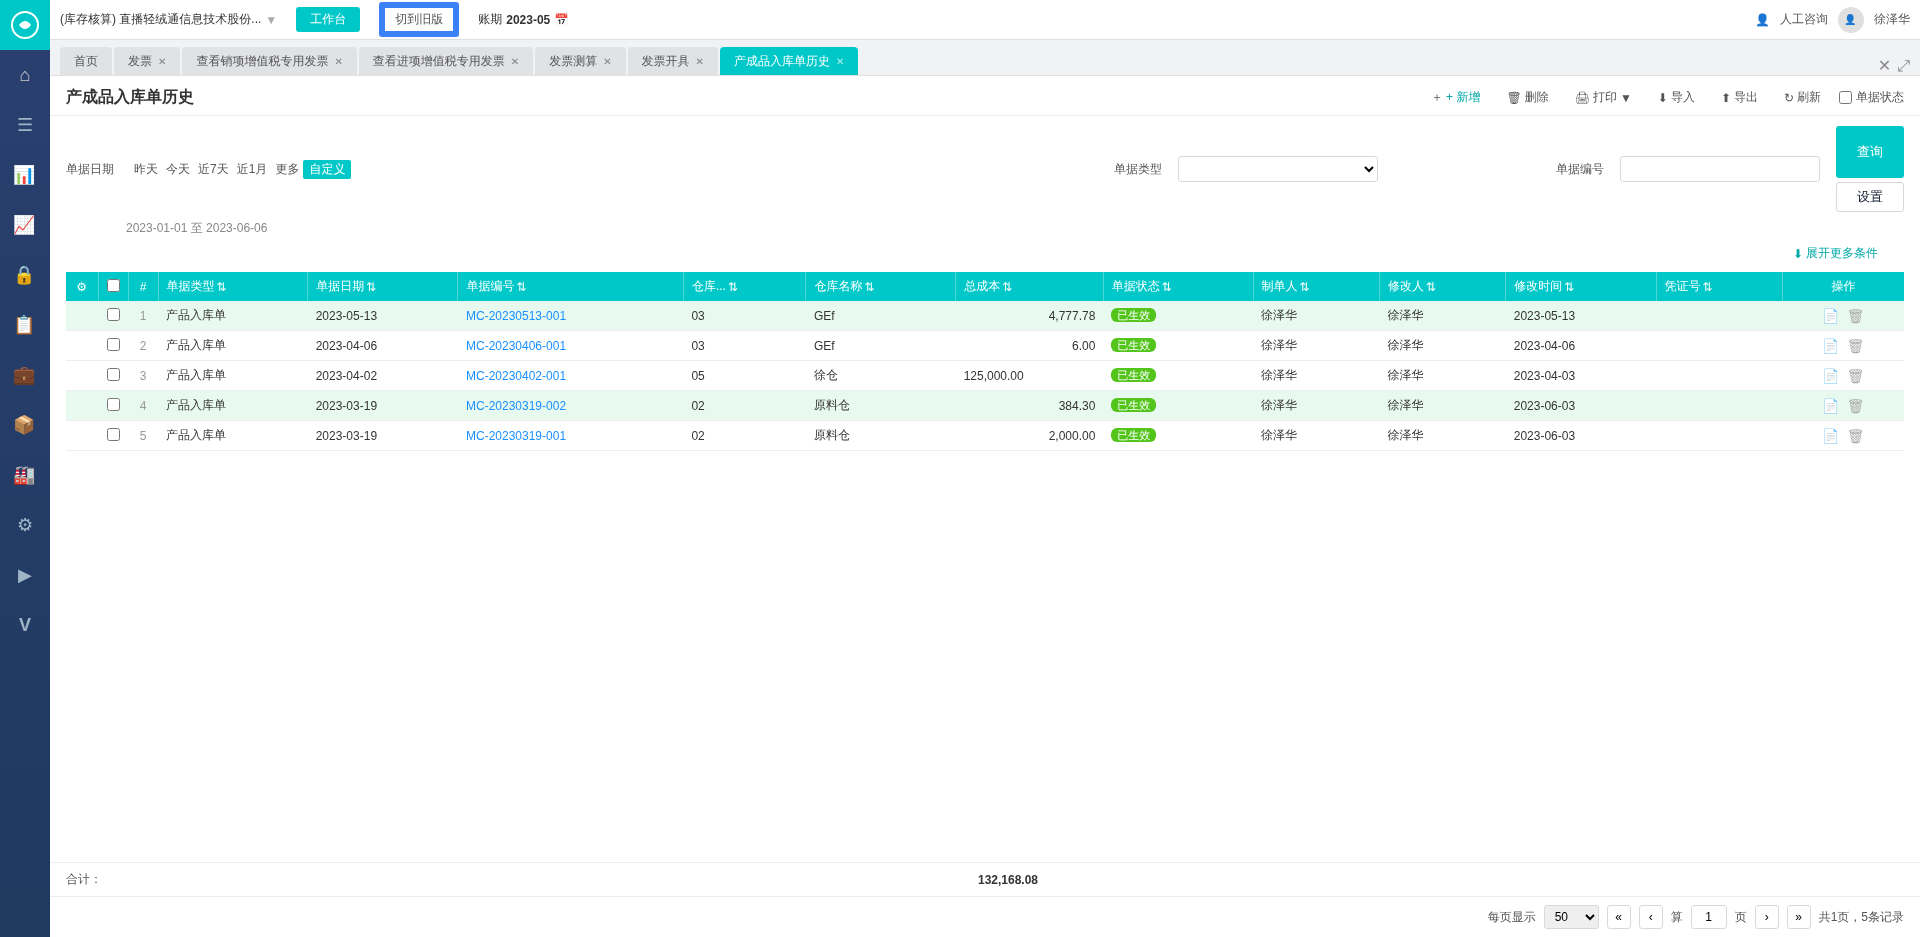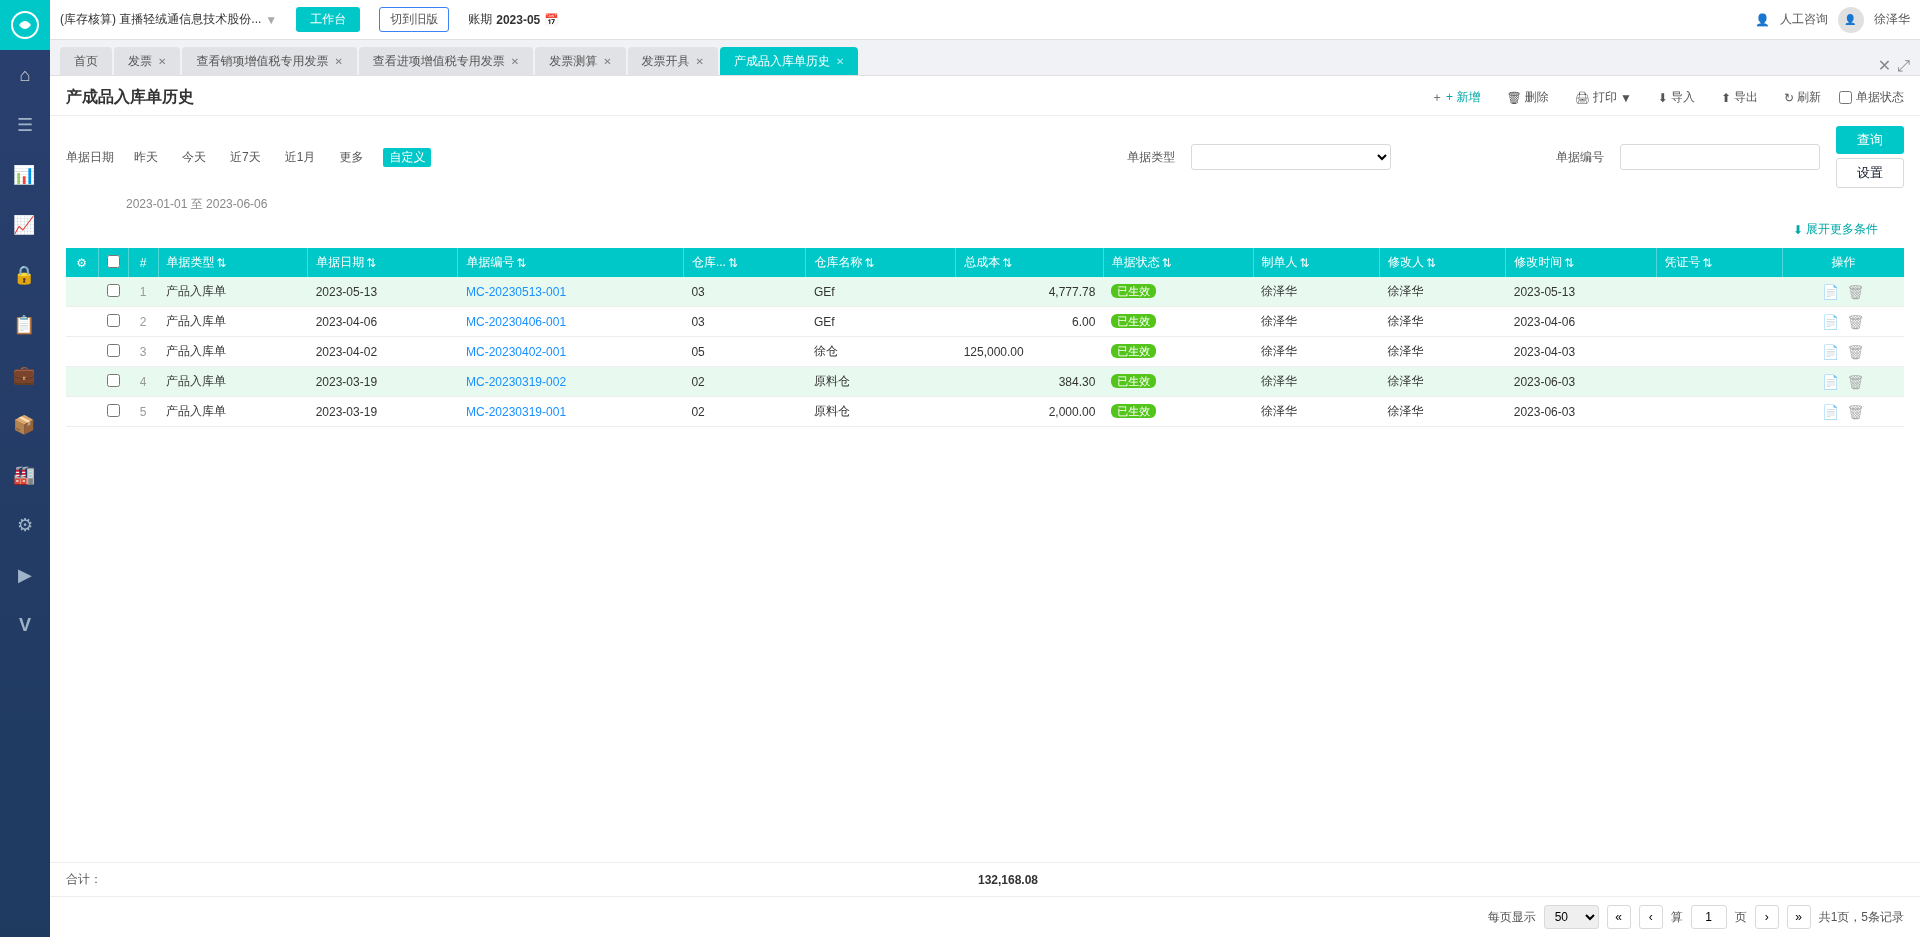--- a/index.html
+++ b/index.html
@@ -68,21 +68,21 @@
     .workbench-btn {
       background: #00c8c8;
       color: white;
       border: none;
       padding: 4px 14px;
       border-radius: 3px;
       cursor: pointer;
       font-size: 12px;
     }
     .switch-btn {
-      border: 1px solid #3b82f6;
+      border: 6px solid #3b82f6;
       background: white;
       padding: 3px 10px;
       border-radius: 3px;
       cursor: pointer;
       font-size: 12px;
       color: #555;
     }
     .account-period {
       font-size: 12px;
       color: #333;
@@ -190,21 +190,21 @@
       flex-direction: column;
       gap: 8px;
     }
     .filter-row {
       display: flex;
       align-items: center;
       gap: 16px;
       flex-wrap: wrap;
     }
     .filter-label { font-size: 12px; color: #555; white-space: nowrap; }
-    .date-shortcuts { display: flex; align-items: center; gap: 16px; }
+    .date-shortcuts { display: flex; align-items: center; gap: 0; }
     .date-shortcut {
       font-size: 12px;
       color: #555;
       cursor: pointer;
       padding: 1px 4px;
     }
     .date-shortcut.custom {
       background: #00c8c8;
       color: white;
       border-radius: 2px;
@@ -234,21 +234,21 @@
       color: #00a8a8;
       cursor: pointer;
       display: flex;
       align-items: center;
       gap: 3px;
     }
     .query-btn {
       background: #00c8c8;
       color: white;
       border: none;
-      padding: 5px 20px;
+      padding: 17px 20px;
       border-radius: 3px;
       cursor: pointer;
       font-size: 13px;
     }
     .set-btn {
       background: white;
       color: #0f172a;
       border: 1px solid #d9d9d9;
       padding: 5px 20px;
       border-radius: 3px;

